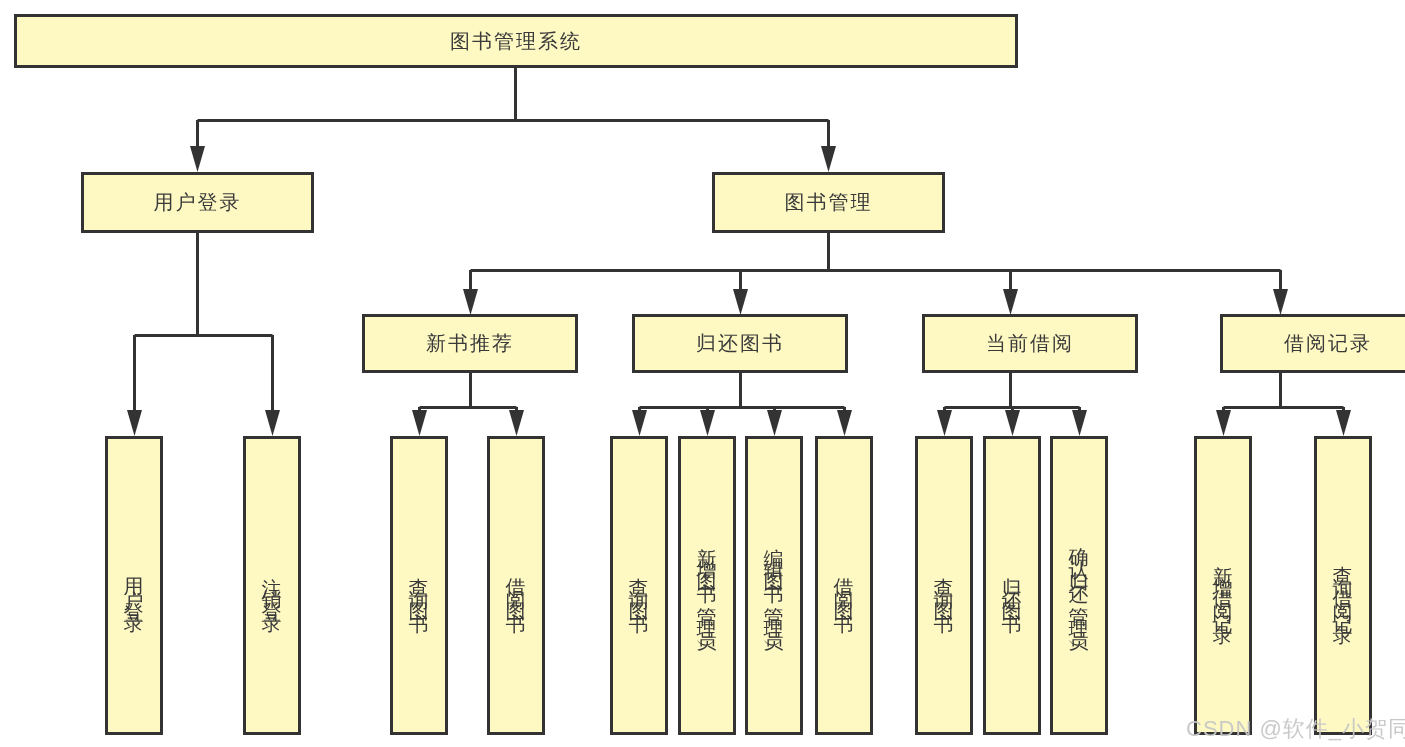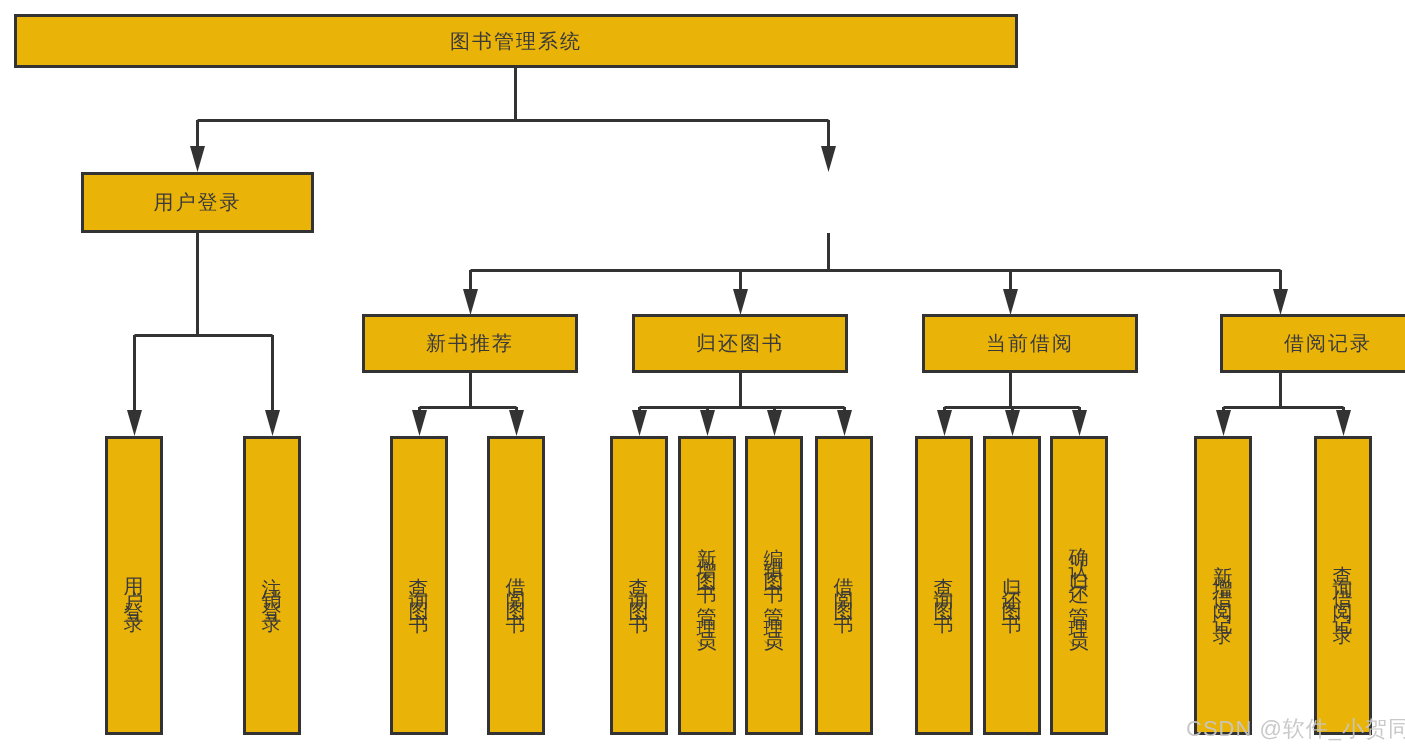--- a/index.html
+++ b/index.html
@@ -17,21 +17,21 @@
   .connectors {
     position: absolute;
     left: 0; top: 0;
     width: 1405px;
     height: 747px;
     z-index: 1;
   }
 
   .node {
     position: absolute;
-    background: #eab308;
+    background: #fef9c3;
     border: 3px solid #333333;
     display: flex;
     align-items: center;
     justify-content: center;
     color: #3a3a3a;
     z-index: 2;
   }
 
   .node.h-label {
     font-size: 20px;
@@ -172,20 +172,23 @@
     </g>
   </svg>
 
   <div class="node h-label n-root">
     <span>图书管理系统</span>
   </div>
 
   <div class="node h-label n-user-login">
     <span>用户登录</span>
   </div>
+  <div class="node h-label n-book-mgmt">
+    <span>图书管理</span>
+  </div>
 
   <div class="node h-label lvl3 n-new-book-rec">
     <span>新书推荐</span>
   </div>
   <div class="node h-label lvl3 n-book-borrow">
     <span>归还图书</span>
   </div>
   <div class="node h-label lvl3 n-current-borrow">
     <span>当前借阅</span>
   </div>

